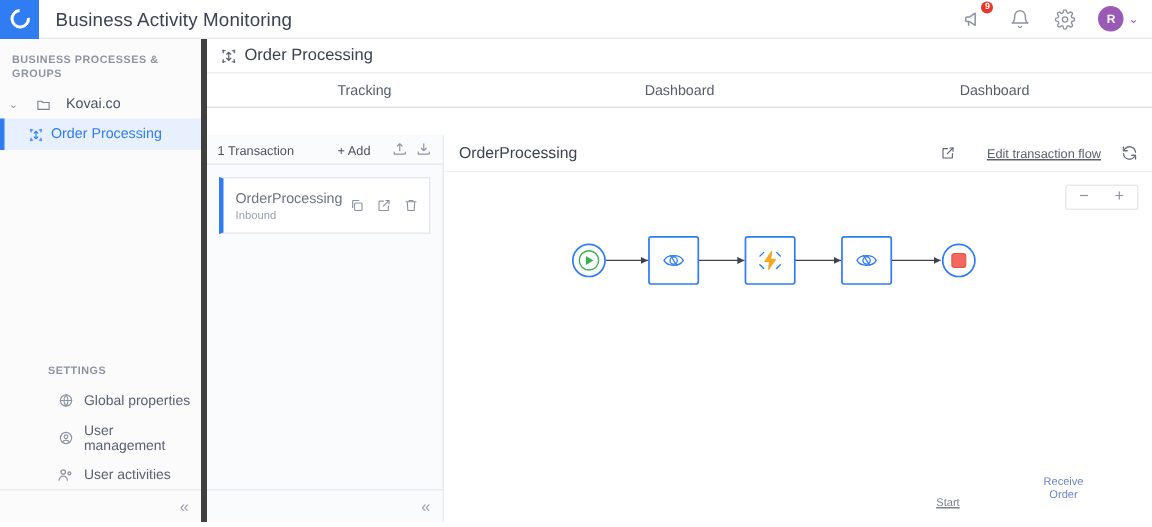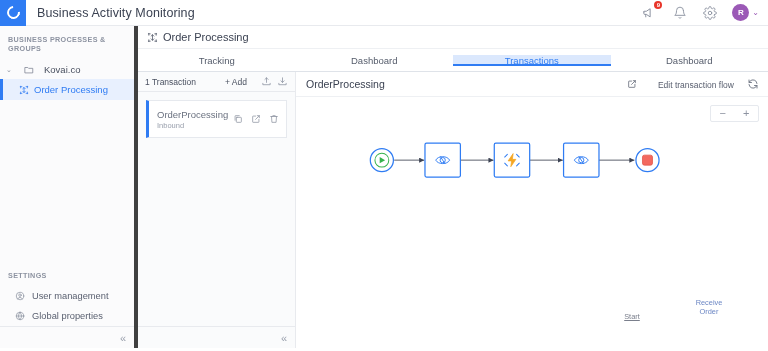--- a/index.html
+++ b/index.html
@@ -61,21 +61,21 @@
   }
   .chev { font-size: 7px; color: #8d93a1; width: 7px; }
   .sidebar-item {
     display: flex; align-items: center; gap: 5px; font-size: 9.5px;
     padding: 5px 6px 5px 18px; cursor: pointer;
   }
   .sidebar-item.active {
     background: #e8f0fe; color: #2f7cf3; border-left: 3px solid #2f7cf3; padding-left: 15px;
   }
   .ico { width: 11px; height: 11px; display:flex; align-items:center; justify-content:center; flex: none; }
-  .settings-block { margin-top: auto; padding-bottom: 22px; }
+  .settings-block { margin-top: auto; padding-bottom: 22px; margin-left: 24px; }
   .settings-head {
     font-size: 7.2px; letter-spacing: .35px; color: #8d93a1; font-weight: bold;
     padding: 6px 0 6px 8px; text-transform: uppercase;
   }
   .set-item {
     display: flex; align-items: center; gap: 7px; font-size: 9.3px; color: #5a6070;
     padding: 4.5px 6px 4.5px 14px; cursor: pointer;
   }
   .collapse-bar {
     position: absolute; bottom: 0; left: 0; right: 0; height: 22px;
@@ -94,21 +94,21 @@
 
   .tabs { height: 23px; display: flex; border-bottom: 1px solid #dfe3e9; align-items: center; }
   .tab {
     flex: 1; display: flex; align-items: center; justify-content: center;
     font-size: 9.5px; color: #555c6b; cursor: pointer;
   }
   .tab.active {
     background: #dbe8fd; color: #2f7cf3; box-shadow: inset 0 -2px 0 #2f7cf3;
   }
 
-  .panes { flex: 1; display: flex; min-height: 0; }
+  .panes { flex: 1; display: flex; min-height: 0; margin-top: 18px; }
 
   
   .list-pane {
     width: 158px; min-width: 158px; border-right: 1px solid #e8eaee;
     background: #fafbfc; display: flex; flex-direction: column; position: relative;
   }
   .list-head {
     height: 20px; display: flex; align-items: center; padding: 0 7px;
     border-bottom: 1px solid #e8eaee; background: #fafbfc;
   }
@@ -133,21 +133,21 @@
   }
 
   
   .canvas-pane { flex: 1; display: flex; flex-direction: column; min-width: 0; position: relative; }
   .canvas-head {
     height: 25px; display: flex; align-items: center; padding: 0 9px 0 10px;
     border-bottom: 1px solid #eef0f3;
   }
   .canvas-title { font-size: 10.5px; color: #3b4252; }
   .ch-spacer { flex: 1; }
-  .edit-flow { display: flex; align-items: flex-end; gap: 20px; font-size: 8.5px; color: #5a6070; cursor: pointer; }
+  .edit-flow { display: flex; align-items: center; gap: 20px; font-size: 8.5px; color: #5a6070; cursor: pointer; text-decoration: underline; }
   .refresh-ico { margin-left: 13px; width: 12px; height: 12px; color: #6b7280; cursor: pointer; display:flex; align-items:center; justify-content:center;}
 
   .canvas { flex: 1; position: relative; background: #fff; overflow: hidden; }
   .zoom-ctrl {
     position: absolute; top: 8px; right: 9px; width: 49px; height: 17px;
     border: 1px solid #e6e9ee; border-radius: 2px; background: #fff;
     display: flex; align-items: center; justify-content: space-around;
     font-size: 11px; color: #8d93a1;
   }
   .zoom-ctrl span { cursor: pointer; line-height: 1; }
@@ -222,42 +222,52 @@
             <path d="M4 3v4M4 17v4M20 3v4M20 17v4M3 4h4M17 4h4M3 20h4M17 20h4"></path>
             <path d="M9 9l3-3 3 3M15 15l-3 3-3-3M12 6v12"></path>
           </svg>
         </span>
         <span>Order Processing</span>
       </div>
 
       <div class="settings-block">
         <div class="settings-head">SETTINGS</div>
 
+
+        <div class="set-item">
+          <span class="ico">
+            <svg width="10" height="10" viewBox="0 0 24 24" fill="none" stroke="#8d93a1" stroke-width="1.8" stroke-linecap="round" stroke-linejoin="round">
+              <circle cx="12" cy="12" r="9"></circle>
+                <path d="M3 12h18M12 3a14 14 0 0 1 0 18 14 14 0 0 1 0-18z"></path>
+            </svg>
+          </span>
+          <span>Global properties</span>
+        </div>
 
         <div class="set-item">
           <span class="ico">
             <svg width="10" height="10" viewBox="0 0 24 24" fill="none" stroke="#8d93a1" stroke-width="1.8" stroke-linecap="round" stroke-linejoin="round">
               <circle cx="12" cy="12" r="9"></circle>
                 <circle cx="12" cy="10" r="3"></circle>
                 <path d="M6.5 19a6 6 0 0 1 11 0"></path>
             </svg>
           </span>
           <span>User management</span>
         </div>
 
         <div class="set-item">
           <span class="ico">
-            <svg width="10" height="10" viewBox="0 0 24 24" fill="none" stroke="#8d93a1" stroke-width="1.8" stroke-linecap="round" stroke-linejoin="round">
-              <circle cx="12" cy="12" r="9"></circle>
-                <path d="M3 12h18M12 3a14 14 0 0 1 0 18 14 14 0 0 1 0-18z"></path>
+            <svg width="11" height="11" viewBox="0 0 24 24" fill="none" stroke="#8d93a1" stroke-width="1.8" stroke-linecap="round" stroke-linejoin="round">
+              <circle cx="9" cy="8" r="3.2"></circle>
+                <path d="M3 20a6 6 0 0 1 12 0"></path>
+                <circle cx="18" cy="10" r="2.2"></circle>
             </svg>
           </span>
-          <span>Global properties</span>
+          <span>User activities</span>
         </div>
-
       </div>
 
       <div class="collapse-bar">
         <span class="collapse-btn">«</span>
       </div>
     </div>
 
     <div class="main">
 
       <div class="crumb-bar">
@@ -266,21 +276,20 @@
             <path d="M4 3v4M4 17v4M20 3v4M20 17v4M3 4h4M17 4h4M3 20h4M17 20h4"></path>
             <path d="M9 9l3-3 3 3M15 15l-3 3-3-3M12 6v12"></path>
           </svg>
         </span>
         <span class="crumb-text">Order Processing</span>
       </div>
 
       <div class="tabs">
         <div class="tab">Tracking</div>
         <div class="tab">Dashboard</div>
-        <div class="tab active">Transactions</div>
         <div class="tab">Dashboard</div>
       </div>
 
       <div class="panes">
 
         <div class="list-pane">
           <div class="list-head">
             <span class="list-count">1 Transaction</span>
             <span class="lh-spacer"></span>
             <span class="add-btn">+ Add</span>

